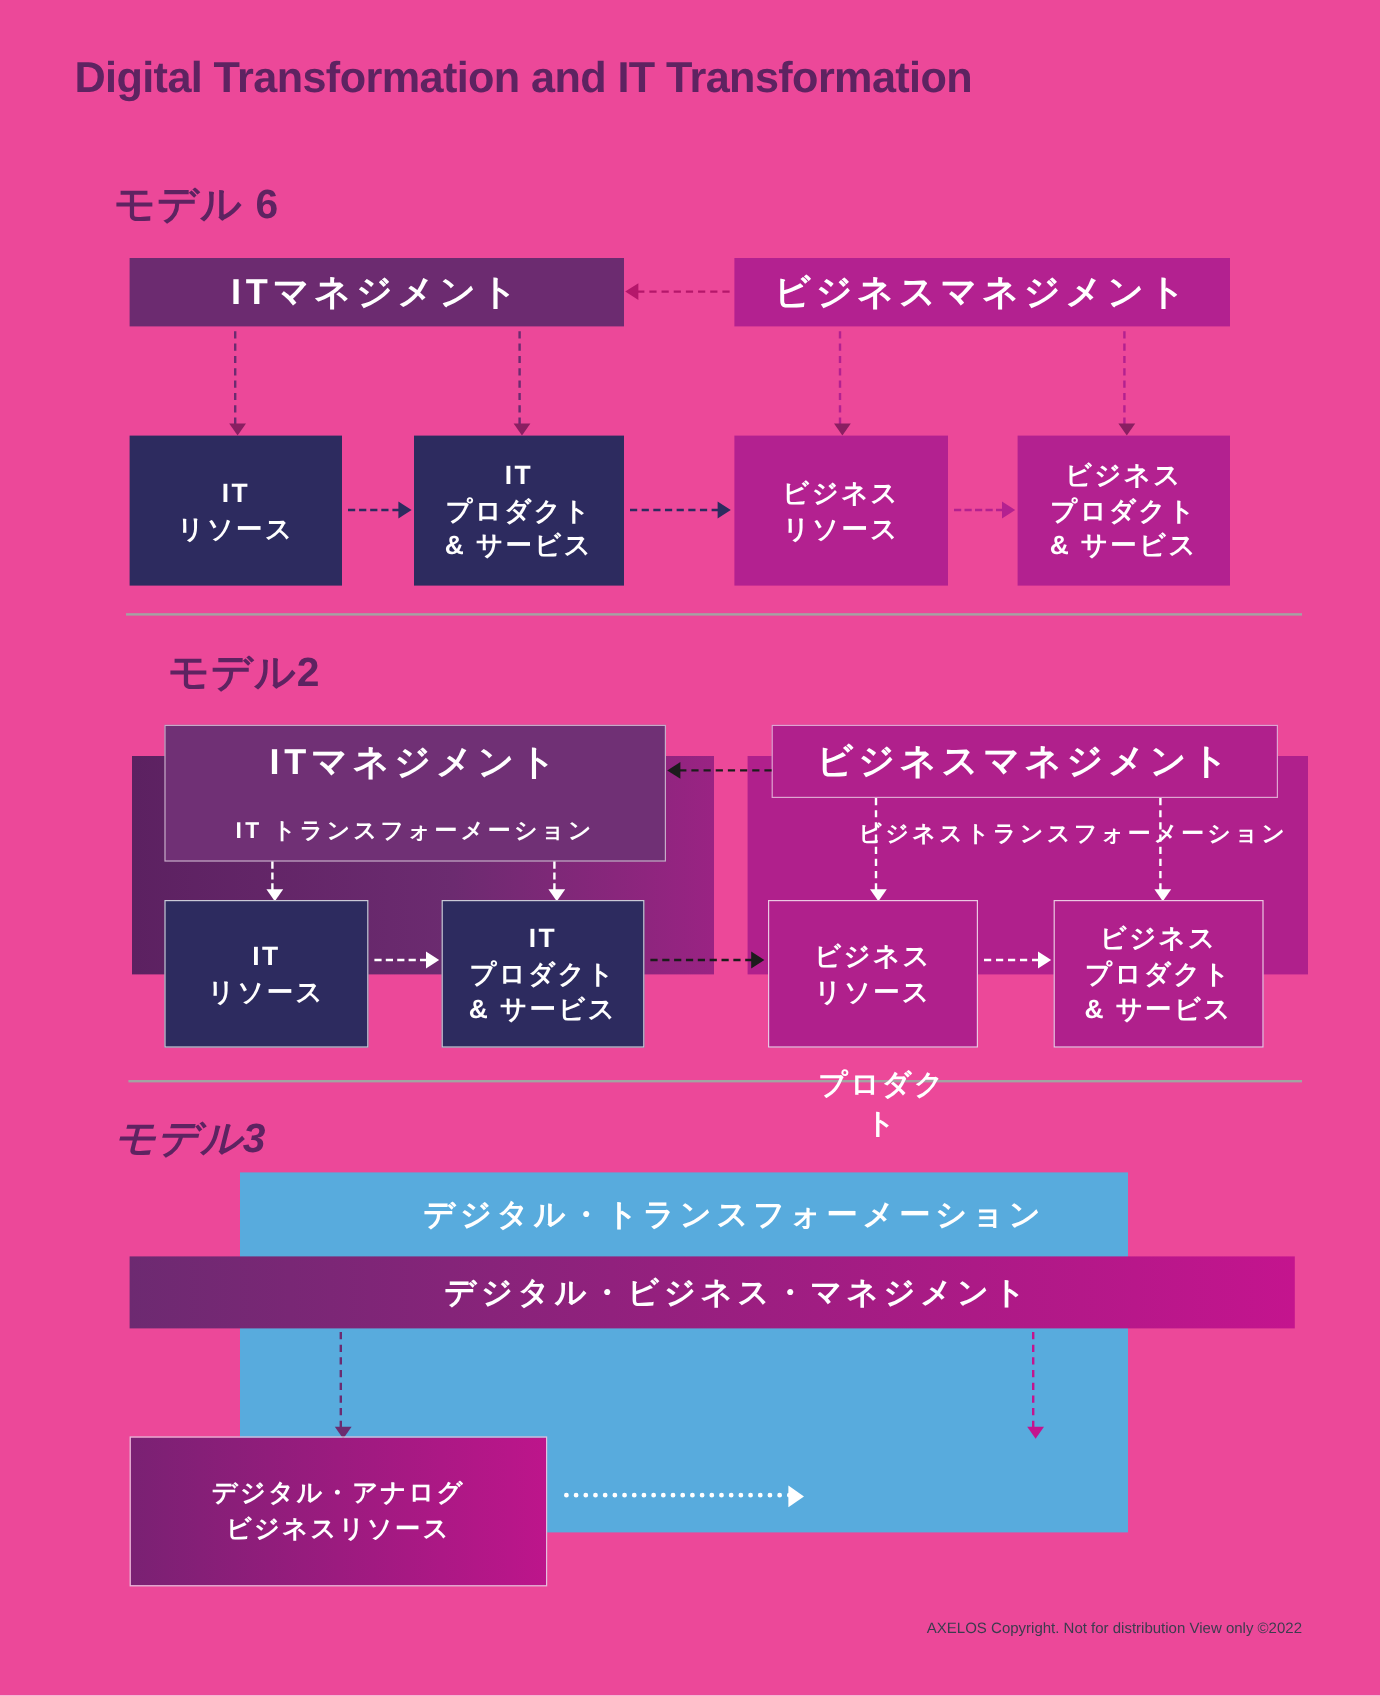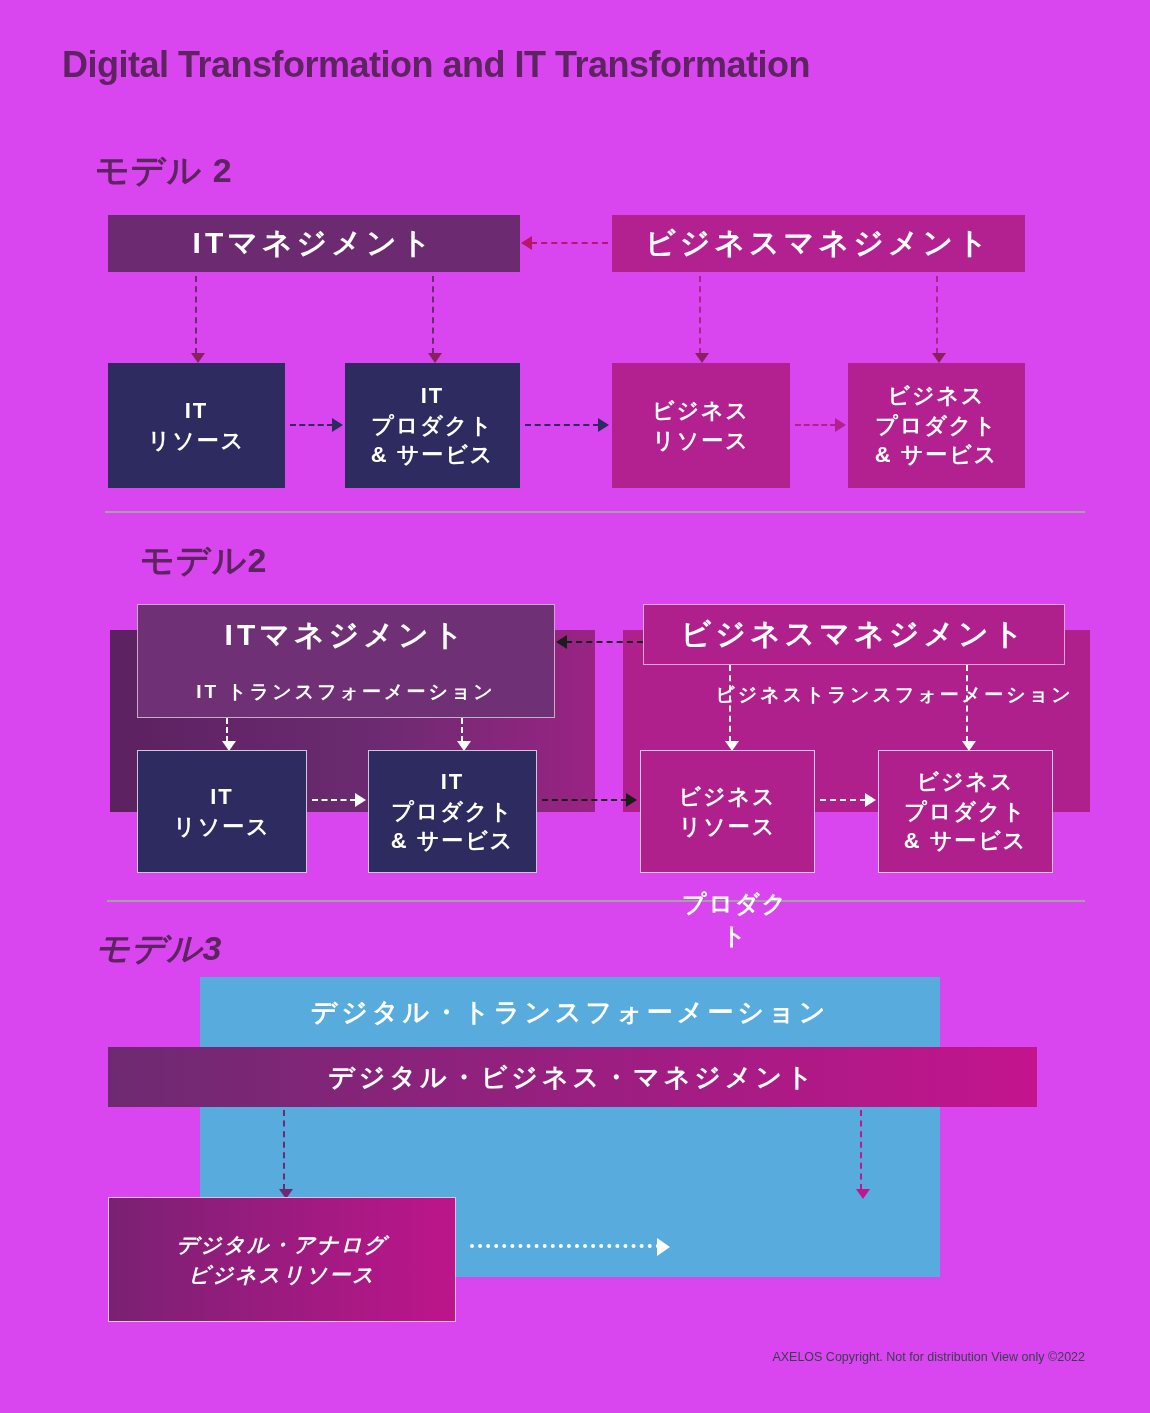--- a/index.html
+++ b/index.html
@@ -1,37 +1,37 @@
 <!DOCTYPE html>
 <html style="--plum-heading: #5e2361; --purple-box: #6c2b70; --purple-inner: #703075; --purple-container-grad-start: #5c2161; --purple-container-grad-end: #9a2383; --magenta-box: #b32190; --magenta-container: #b0208c; --navy-box: #2d2b5f; --blue-container: #58abdd; --gradient-bar-start: #6d2a71; --gradient-bar-end: #c4148e; --crimson-arrow: #b5176b; --magenta-arrow: #b32190; --purple-arrow: #6c2b70; --arrowhead-dark-magenta: #8a1f62; --navy-arrow: #2d2b5f; --black-arrow: #1c1c1c; --white-arrow: #ffffff; --divider-gray: #a3a3a3; --footer-text: #3c3c4e;"><head>
 <meta charset="utf-8">
 <style>
   html,body{margin:0;padding:0;background:#ffffff;}
-  .canvas{position:relative;width:1150px;height:1413px;background:#d946ef;overflow:hidden;
+  .canvas{position:relative;width:1150px;height:1413px;background:#ec4899;overflow:hidden;
           font-family:"Liberation Sans","DejaVu Sans",sans-serif;}
   .abs{position:absolute;}
   .page-title{font-size:36px;font-weight:bold;color:var(--plum-heading,#5e2361);letter-spacing:-0.5px;}
   .model-heading{font-size:34px;font-weight:bold;color:var(--plum-heading,#5e2361);letter-spacing:1px;}
   .box{display:flex;align-items:center;justify-content:center;color:#fff;font-weight:bold;text-align:center;}
   .mgmt{font-size:30px;letter-spacing:4px;}
   .cell{font-size:22px;line-height:1.35;letter-spacing:2px;white-space:pre-line;}
   .purple{background:var(--purple-box,#6c2b70);}
   .magenta{background:var(--magenta-box,#b32190);}
   .navy{background:var(--navy-box,#2d2b5f);}
   .container-it{background:linear-gradient(90deg,var(--purple-container-grad-start,#5c2161) 0%,
                 var(--purple-box,#6c2b70) 55%,var(--purple-container-grad-end,#9a2383) 100%);}
   .container-biz{background:var(--magenta-container,#b0208c);}
   .inner-border{border:1px solid rgba(255,255,255,0.6);box-sizing:border-box;}
   .cell-border{border:1px solid rgba(255,255,255,0.75);box-sizing:border-box;}
   .transform-label{font-size:19px;font-weight:bold;color:#fff;letter-spacing:3px;text-align:center;}
   .blue{background:var(--blue-container,#58abdd);}
   .grad-bar{background:linear-gradient(90deg,var(--gradient-bar-start,#6d2a71),var(--gradient-bar-end,#c4148e));}
   .grad-box{background:linear-gradient(90deg,#7a2173,#bd158b);border:1px solid #e3bfdd;box-sizing:border-box;}
-  .m3-title{font-size:26px;letter-spacing:4px;}
-  .m3-cell{font-size:21px;line-height:1.4;letter-spacing:2px;white-space:pre-line;font-style:italic;}
+  .m3-title{font-size:26px;letter-spacing:4px;padding-left:42px;}
+  .m3-cell{font-size:21px;line-height:1.4;letter-spacing:2px;white-space:pre-line;}
   .divider{height:2px;background:var(--divider-gray,#a3a3a3);}
   .watermark{font-size:24px;font-weight:bold;color:#ffffff;letter-spacing:2px;text-align:center;}
   .footer{font-size:12.5px;color:var(--footer-text,#3c3c4e);text-align:right;}
   
   .dashv{border-left:2px dashed currentColor;}
   .dashh{border-top:2px dashed currentColor;}
   .doth{border-top:4px dotted currentColor;}
   .head-down{position:absolute;left:-6px;bottom:-9px;width:0;height:0;
              border-left:7px solid transparent;border-right:7px solid transparent;border-top:10px solid currentColor;}
   .head-right{position:absolute;right:-10px;top:-8px;width:0;height:0;
@@ -40,21 +40,21 @@
              border-top:7px solid transparent;border-bottom:7px solid transparent;border-right:11px solid currentColor;}
   .doth .head-right{top:-10px;border-top-width:9px;border-bottom-width:9px;border-left-width:13px;}
 </style>
 </head>
 <body>
 
 <div class="canvas">
 
   <div class="abs page-title" style="left:62px;top:44px;">Digital Transformation and IT Transformation</div>
 
-  <div class="abs model-heading" style="left:95px;top:148px;">モデル 2</div>
+  <div class="abs model-heading" style="left:95px;top:148px;">モデル 6</div>
 
   <div class="abs box mgmt purple" style="left:108px;top:215px;width:412px;height:57px;">ITマネジメント</div>
   <div class="abs box mgmt magenta" style="left:612px;top:215px;width:413px;height:57px;">ビジネスマネジメント</div>
 
   <div class="abs dashh" style="left:531px;top:242px;width:77px;color:var(--crimson-arrow,#b5176b);">
       <span class="head-left"></span>
     </div>
 
   <div class="abs dashv" style="left:195px;top:276px;height:78px;color:var(--purple-arrow,#6c2b70);">
       <span class="head-down" style="color:var(--arrowhead-dark-magenta,#8a1f62);"></span>

